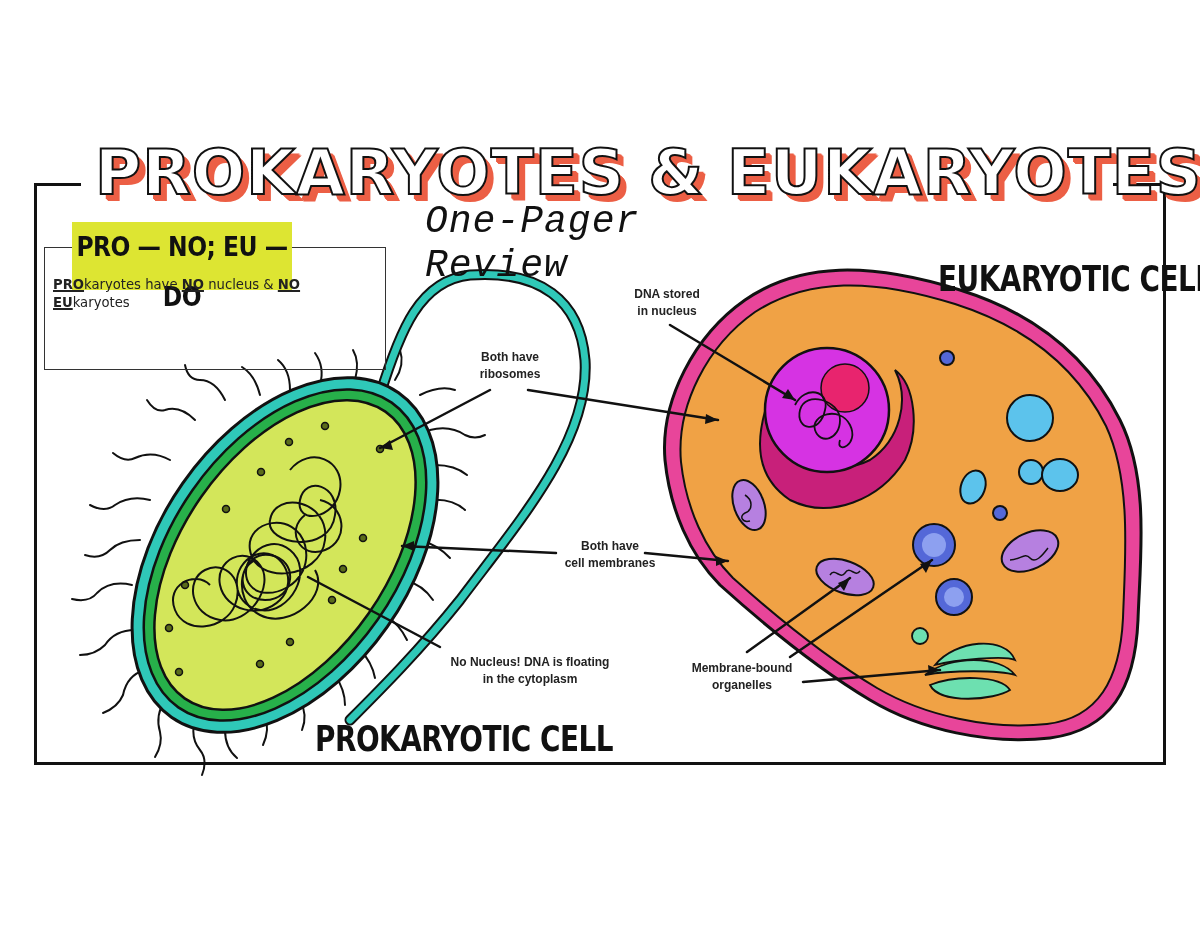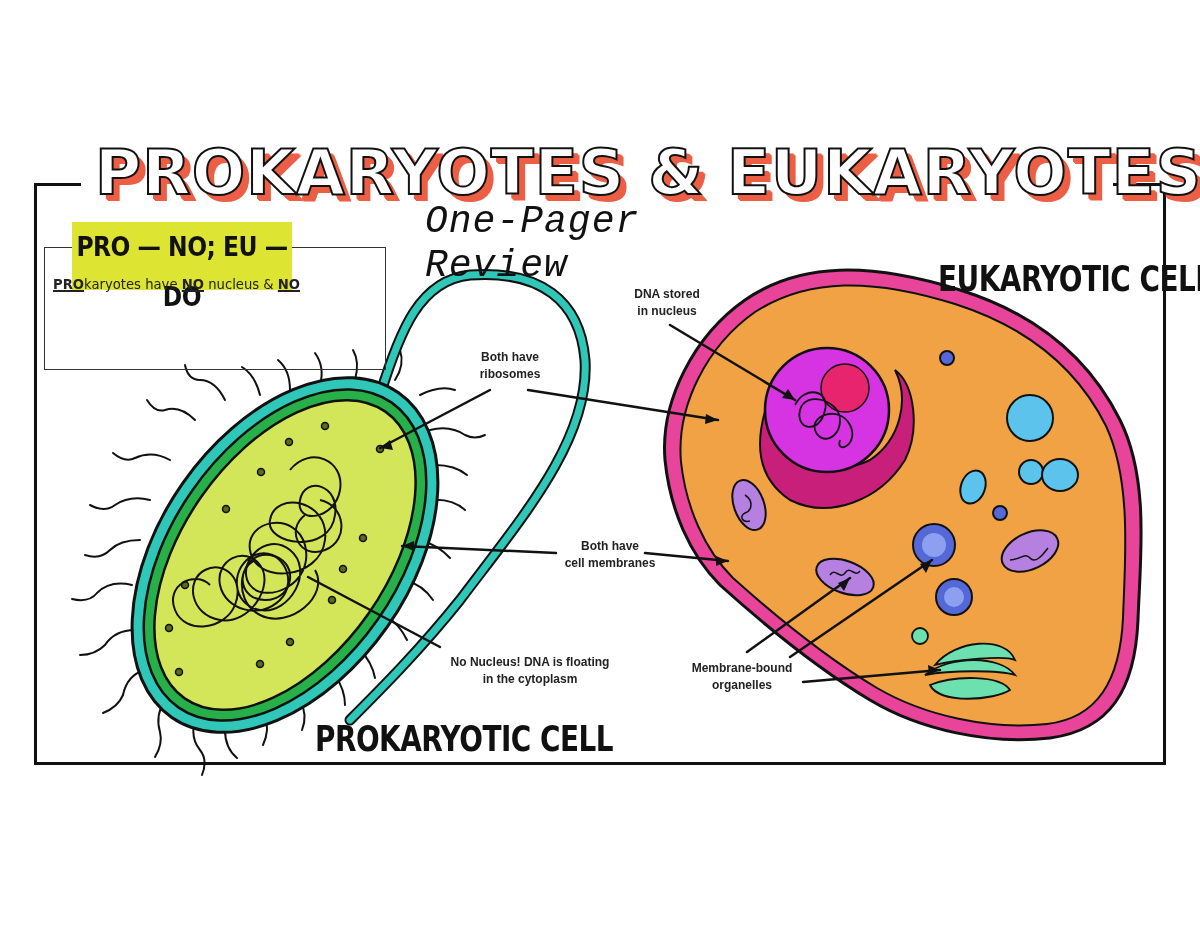--- a/index.html
+++ b/index.html
@@ -186,20 +186,21 @@
   </g>
 </svg>
 
 <div class="title">PROKARYOTES &amp; EUKARYOTES</div>
 <div class="subtitle">One-Pager Review</div>
 
 <div class="mnemonic-box"></div>
 <div class="mnemonic-tag">PRO — NO; EU — DO</div>
 <div class="mnemonic-text">
   <div><u>PRO</u><span>karyotes have </span><u>NO</u><span> nucleus &amp; </span><u>NO</u></div>
+  <div><u>EU</u><span>karyotes</span></div>
 </div>
 
 <div class="cell-title" style="left:315px;top:718px;">PROKARYOTIC CELL</div>
 <div class="cell-title" style="left:938px;top:258px;">EUKARYOTIC CELL</div>
 
 <div class="label" style="left:622px;top:286px;width:90px;">
   <div>DNA stored</div>
     <div>in nucleus</div>
 </div>
 <div class="label" style="left:465px;top:349px;width:90px;">

